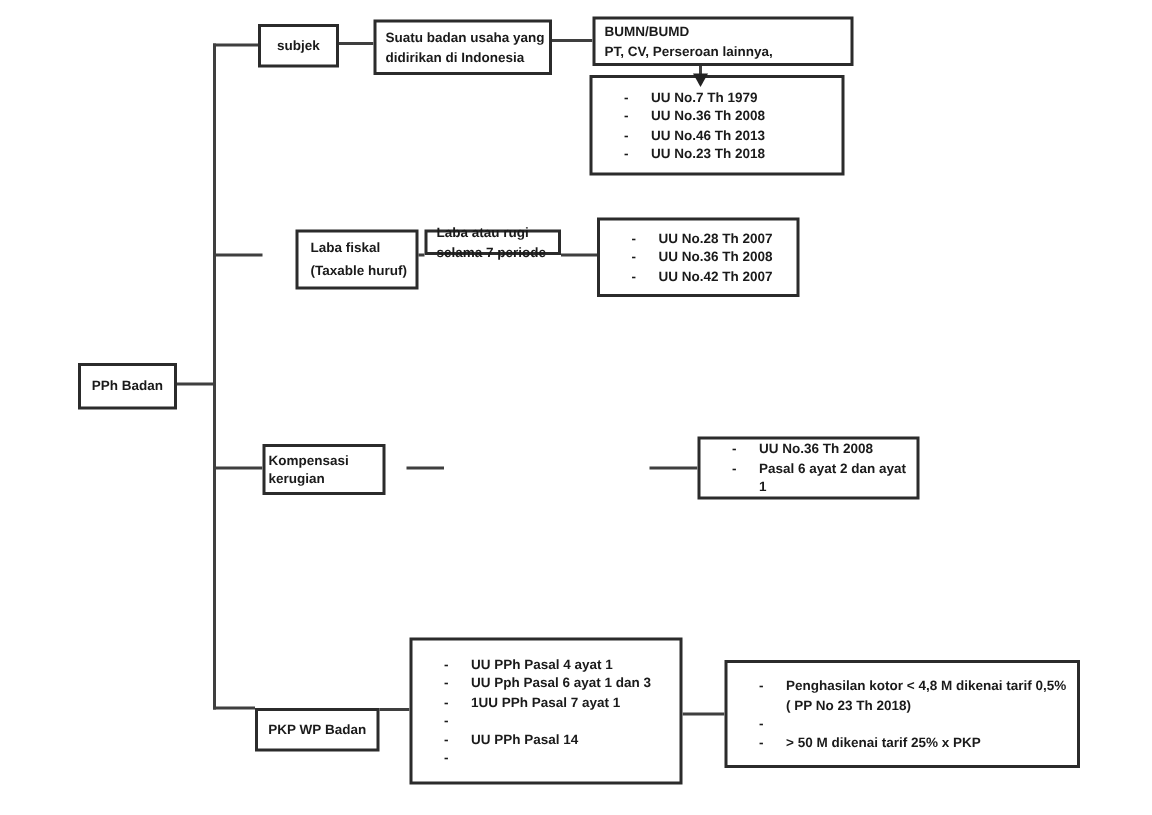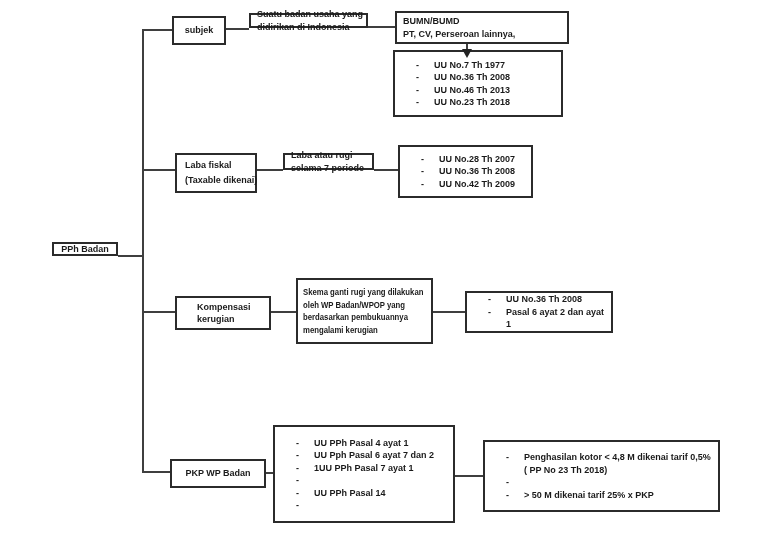--- a/index.html
+++ b/index.html
@@ -28,21 +28,21 @@
     justify-content: center;
     text-align: right;
   }
   .lines {
     display: flex;
     flex-direction: column;
     justify-content: center;
     padding: 3px 6px;
   }
   .lines span { display: block; white-space: nowrap; }
-  .gap { justify-content: space-evenly; padding: 2px 8px; }
+  .gap { justify-content: space-evenly; padding: 2px 8px; margin-left: 22px; }
   .condense span { transform: scaleX(0.86); transform-origin: 0 50%; }
   .list {
     display: flex;
     flex-direction: column;
     justify-content: center;
     padding: 3px 4px 3px 0;
   }
   .li { display: flex; }
   .li .mk { width: 9px; flex: none; margin-left: 21px; text-align: left; }
   .li .tx { flex: 1; padding-left: 9px; padding-right: 2px; }
@@ -77,109 +77,103 @@
   <div class="hl" style="left:374px;top:169px;width:24px"></div>
 
   <div class="hl" style="left:142px;top:311px;width:33px"></div>
   <div class="hl" style="left:271px;top:311px;width:25px"></div>
   <div class="hl" style="left:433px;top:311px;width:32px"></div>
 
   <div class="hl" style="left:142px;top:471px;width:28px"></div>
   <div class="hl" style="left:247px;top:472px;width:26px"></div>
   <div class="hl" style="left:455px;top:475px;width:28px"></div>
 
-  <div class="box center" style="left:52px;top:242px;width:66px;height:14px">
+  <div class="box center" style="left:52px;top:242px;width:66px;height:31px">
     <span>PPh Badan</span>
   </div>
 
   <div class="box center" style="left:172px;top:16px;width:54px;height:29px">
     <span>subjek</span>
   </div>
-  <div class="box lines" style="left:249px;top:13px;width:119px;height:15px">
+  <div class="box lines" style="left:249px;top:13px;width:119px;height:37px">
     <span>Suatu badan usaha yang</span>
     <span>didirikan di Indonesia</span>
   </div>
   <div class="box lines" style="left:395px;top:11px;width:174px;height:33px">
     <span>BUMN/BUMD</span>
     <span>PT, CV, Perseroan lainnya,</span>
   </div>
   <div class="box list" style="left:393px;top:50px;width:170px;height:67px">
     <div class="li">
         <span class="mk">-</span>
-        <span class="tx">UU No.7 Th 1977</span>
+        <span class="tx">UU No.7 Th 1979</span>
       </div>
     <div class="li">
         <span class="mk">-</span>
         <span class="tx">UU No.36 Th 2008</span>
       </div>
     <div class="li">
         <span class="mk">-</span>
         <span class="tx">UU No.46 Th 2013</span>
       </div>
     <div class="li">
         <span class="mk">-</span>
         <span class="tx">UU No.23 Th 2018</span>
       </div>
   </div>
 
   <div class="box lines gap" style="left:175px;top:153px;width:82px;height:40px">
     <span>Laba fiskal</span>
-    <span>(Taxable dikenai)</span>
+    <span>(Taxable huruf)</span>
   </div>
   <div class="box lines" style="left:283px;top:153px;width:91px;height:17px">
     <span>Laba atau rugi</span>
     <span>selama 7 periode</span>
   </div>
   <div class="box list" style="left:398px;top:145px;width:135px;height:53px">
     <div class="li">
         <span class="mk">-</span>
         <span class="tx">UU No.28 Th 2007</span>
       </div>
     <div class="li">
         <span class="mk">-</span>
         <span class="tx">UU No.36 Th 2008</span>
       </div>
     <div class="li">
         <span class="mk">-</span>
-        <span class="tx">UU No.42 Th 2009</span>
-      </div>
-  </div>
-
-  <div class="box lines" style="left:175px;top:296px;width:96px;height:34px;padding-left:20px">
+        <span class="tx">UU No.42 Th 2007</span>
+      </div>
+  </div>
+
+  <div class="box lines" style="left:175px;top:296px;width:82px;height:34px;padding-left:2px">
     <span>Kompensasi</span>
     <span>kerugian</span>
   </div>
-  <div class="box lines condense" style="left:296px;top:278px;width:137px;height:66px;padding-left:5px">
-    <span>Skema ganti rugi yang dilakukan</span>
-    <span>oleh WP Badan/WPOP yang</span>
-    <span>berdasarkan pembukuannya</span>
-    <span>mengalami kerugian</span>
-  </div>
   <div class="box list" style="left:465px;top:291px;width:148px;height:42px">
     <div class="li">
         <span class="mk">-</span>
         <span class="tx">UU No.36 Th 2008</span>
       </div>
     <div class="li">
         <span class="mk">-</span>
         <span class="tx">Pasal 6 ayat 2 dan ayat 1</span>
       </div>
   </div>
 
-  <div class="box center" style="left:170px;top:459px;width:96px;height:29px">
+  <div class="box center" style="left:170px;top:472px;width:83px;height:29px">
     <span>PKP WP Badan</span>
   </div>
   <div class="box list" style="left:273px;top:425px;width:182px;height:98px">
     <div class="li">
         <span class="mk">-</span>
         <span class="tx">UU PPh Pasal 4 ayat 1</span>
       </div>
     <div class="li">
         <span class="mk">-</span>
-        <span class="tx">UU Pph Pasal 6 ayat 7 dan 2</span>
+        <span class="tx">UU Pph Pasal 6 ayat 1 dan 3</span>
       </div>
     <div class="li">
         <span class="mk">-</span>
         <span class="tx">1UU PPh Pasal 7 ayat 1</span>
       </div>
     <div class="li">
         <span class="mk">-</span>
       </div>
     <div class="li">
         <span class="mk">-</span>

